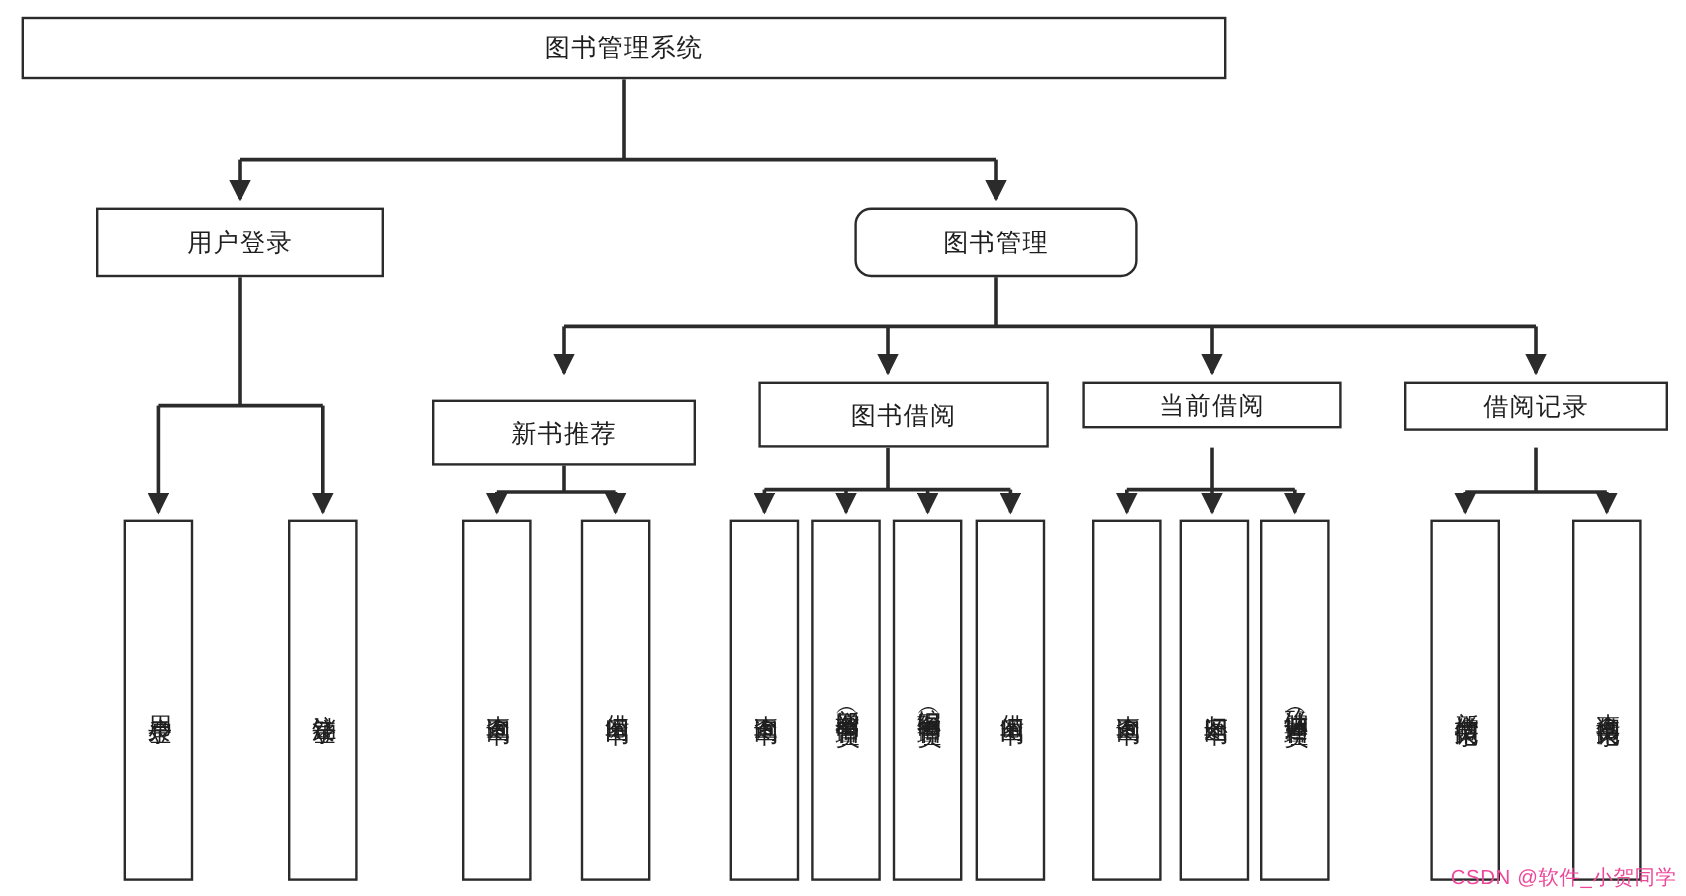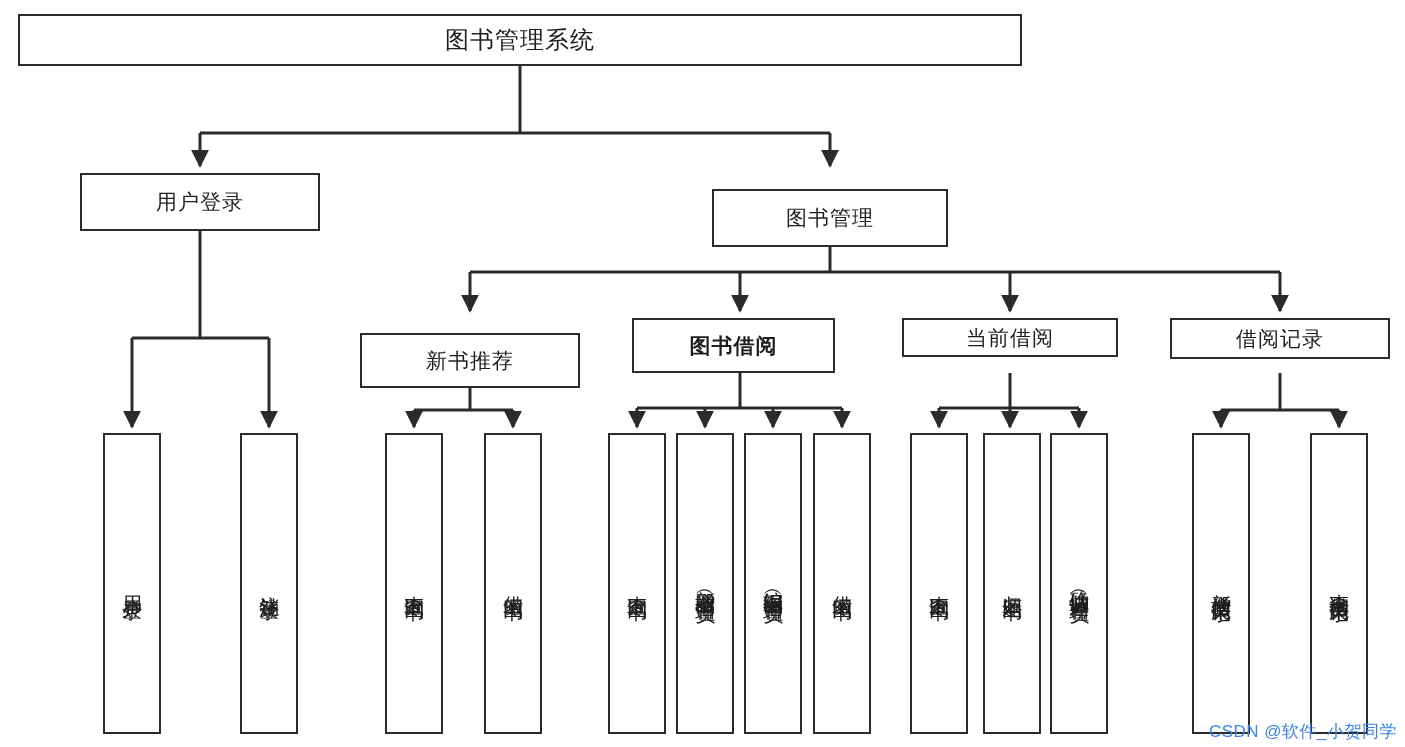--- a/index.html
+++ b/index.html
@@ -29,21 +29,21 @@
     position: absolute;
     box-sizing: border-box;
     border: 2px solid #2b2b2b;
     background: #ffffff;
     display: flex;
     align-items: center;
     justify-content: center;
     color: #1e1e1e;
   }
   .node.root {
-    font-size: 24px;
+    font-size: 21px;
   }
   .node.lvl2 {
     font-size: 21px;
   }
   .node.leaf {
     font-size: 20px;
     line-height: 1.08;
     padding: 10px 0;
     align-items: center;
     justify-content: center;
@@ -57,21 +57,21 @@
   }
   .htext {
     white-space: nowrap;
     letter-spacing: 1px;
   }
   #watermark {
     position: absolute;
     right: 8px;
     bottom: 4px;
     font-size: 17px;
-    color: #3b82f6;
+    color: #ec4899;
     letter-spacing: 0.5px;
     white-space: nowrap;
     user-select: none;
   }
 </style>
 </head>
 <body>
 
 <div id="canvas">
 
@@ -125,28 +125,28 @@
     </g>
   </svg>
 
   <div class="node root" style="left:18px; top:14px; width:1004px; height:52px;">
     <span class="htext">图书管理系统</span>
   </div>
 
   <div class="node lvl2" style="left:80px; top:173px; width:240px; height:58px;">
     <span class="htext">用户登录</span>
   </div>
-  <div class="node lvl2" style="left:712px; top:189px; width:236px; height:58px;">
+  <div class="node lvl2" style="left:712px; top:173px; width:236px; height:58px;border-radius:14px;">
     <span class="htext">图书管理</span>
   </div>
 
   <div class="node lvl2" style="left:360px; top:333px; width:220px; height:55px;">
     <span class="htext">新书推荐</span>
   </div>
-  <div class="node lvl2" style="left:632px; top:318px; width:203px; height:55px;font-weight:bold;">
+  <div class="node lvl2" style="left:632px; top:318px; width:242px; height:55px;">
     <span class="htext">图书借阅</span>
   </div>
   <div class="node lvl2" style="left:902px; top:318px; width:216px; height:39px;">
     <span class="htext">当前借阅</span>
   </div>
   <div class="node lvl2" style="left:1170px; top:318px; width:220px; height:41px;">
     <span class="htext">借阅记录</span>
   </div>
 
   <div class="node leaf" style="left:103px; top:433px; width:58px; height:301px;">

